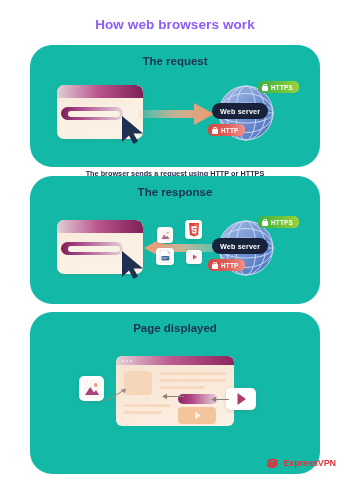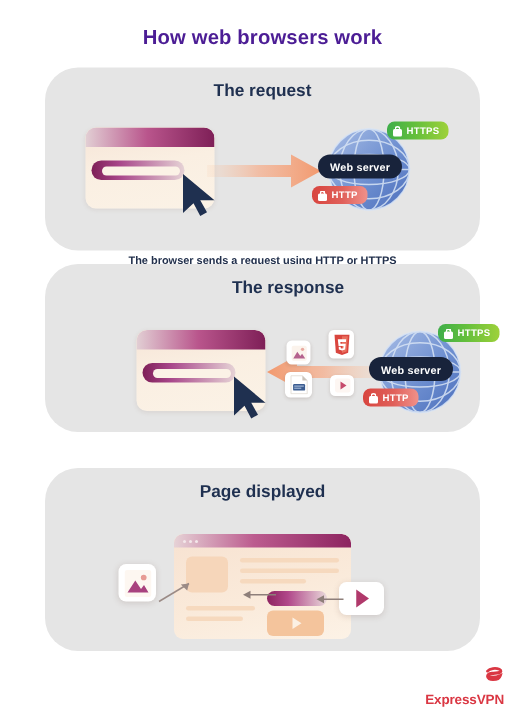--- a/index.html
+++ b/index.html
@@ -8,36 +8,36 @@
     background:#FFFFFF;
     font-family:"Liberation Sans","DejaVu Sans",sans-serif;
     color:#1F2A44;
     overflow:hidden;
     position:relative;
   }
   .page-title{
     text-align:center;
     font-size:13.5px;
     font-weight:700;
-    color:#4c1d95;
+    color:#8b5cf6;
     letter-spacing:.1px;
     padding-top:17px;
     margin:0;
   }
   .panel{
     position:absolute;
     left:30px;
     width:290px;
-    background:#e5e5e5;
+    background:#14b8a6;
     border-radius:22px;
     box-sizing:border-box;
   }
   #panel-request{top:45px;height:122px;}
-  #panel-response{top:176px;height:112px;padding-left:34px;}
-  #panel-display{top:312px;height:122px;}
+  #panel-response{top:176px;height:128px;}
+  #panel-display{top:312px;height:162px;}
 
   .panel-title{
     text-align:center;
     font-size:11.5px;
     font-weight:700;
     color:#1F3050;
     margin:0;
     padding-top:10px;
   }
   .panel-caption{
@@ -156,21 +156,21 @@
     position:absolute;background:#FFFFFF;border-radius:5px;
     box-shadow:0 1px 4px rgba(100,65,55,.18);
     display:flex;align-items:center;justify-content:center;
   }
   .mini-arrow{position:absolute;}
   .mini-arrow svg{display:block;}
 
   
   .brand{
     position:absolute;right:14px;bottom:9px;
-    display:flex;align-items:flex-end;gap:4px;flex-direction:column;
+    display:flex;align-items:flex-start;gap:4px;
   }
   .brand-text{font-size:9px;font-weight:700;color:#DA3743;letter-spacing:-.1px;}
   .brand-mark svg{display:block;}
 </style>
 </head>
 <body>
 
 <h1 class="page-title">How web browsers work</h1>
 
 <section class="panel" id="panel-request">

